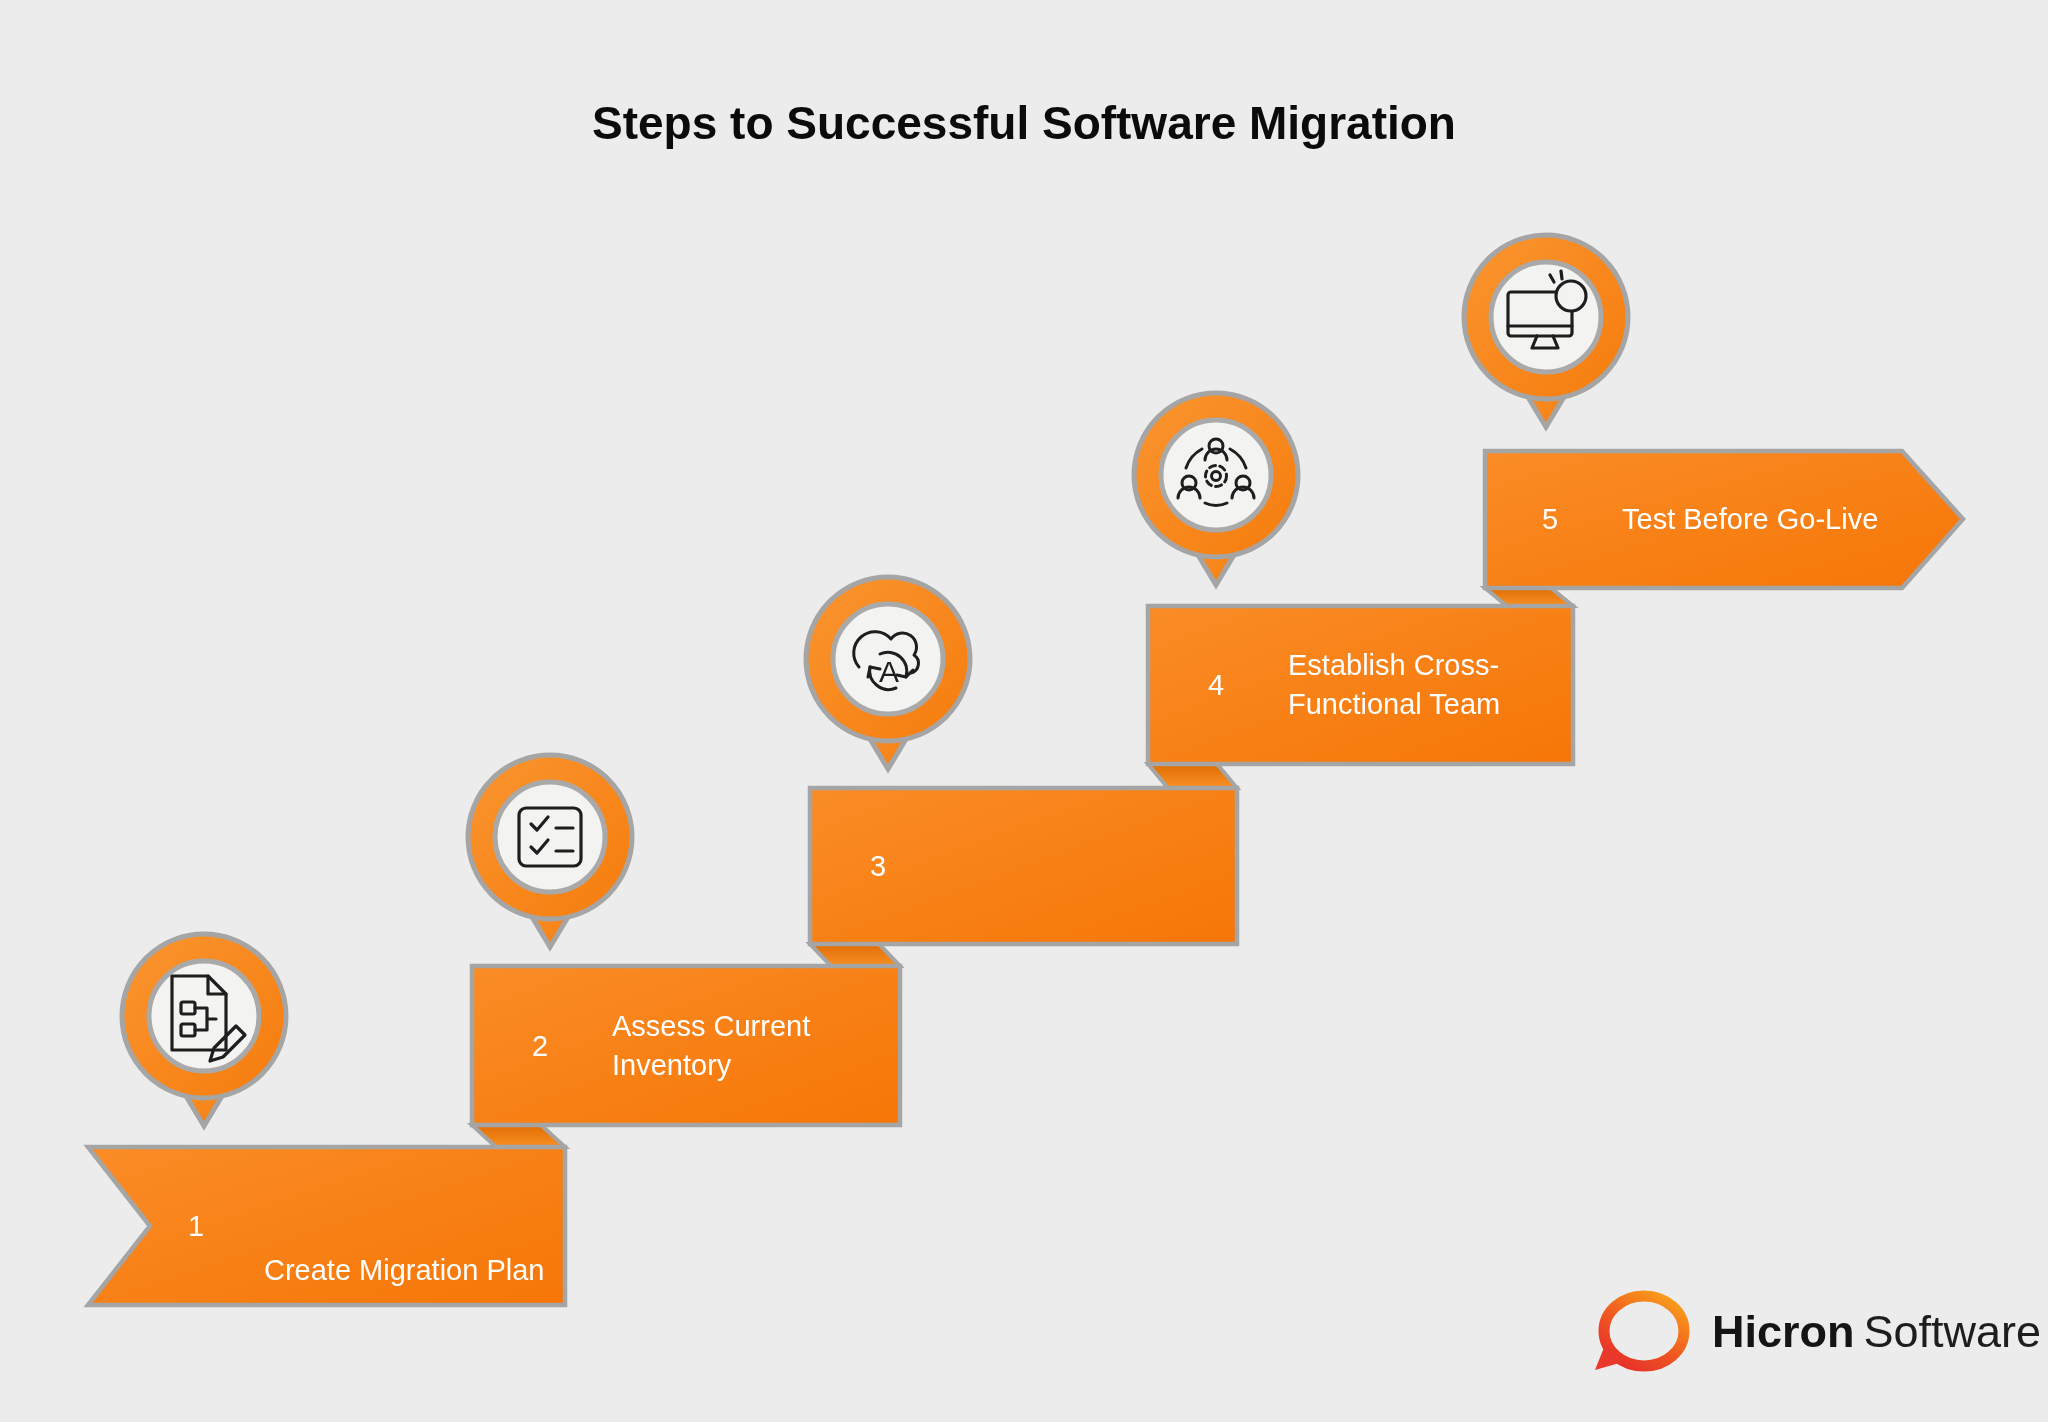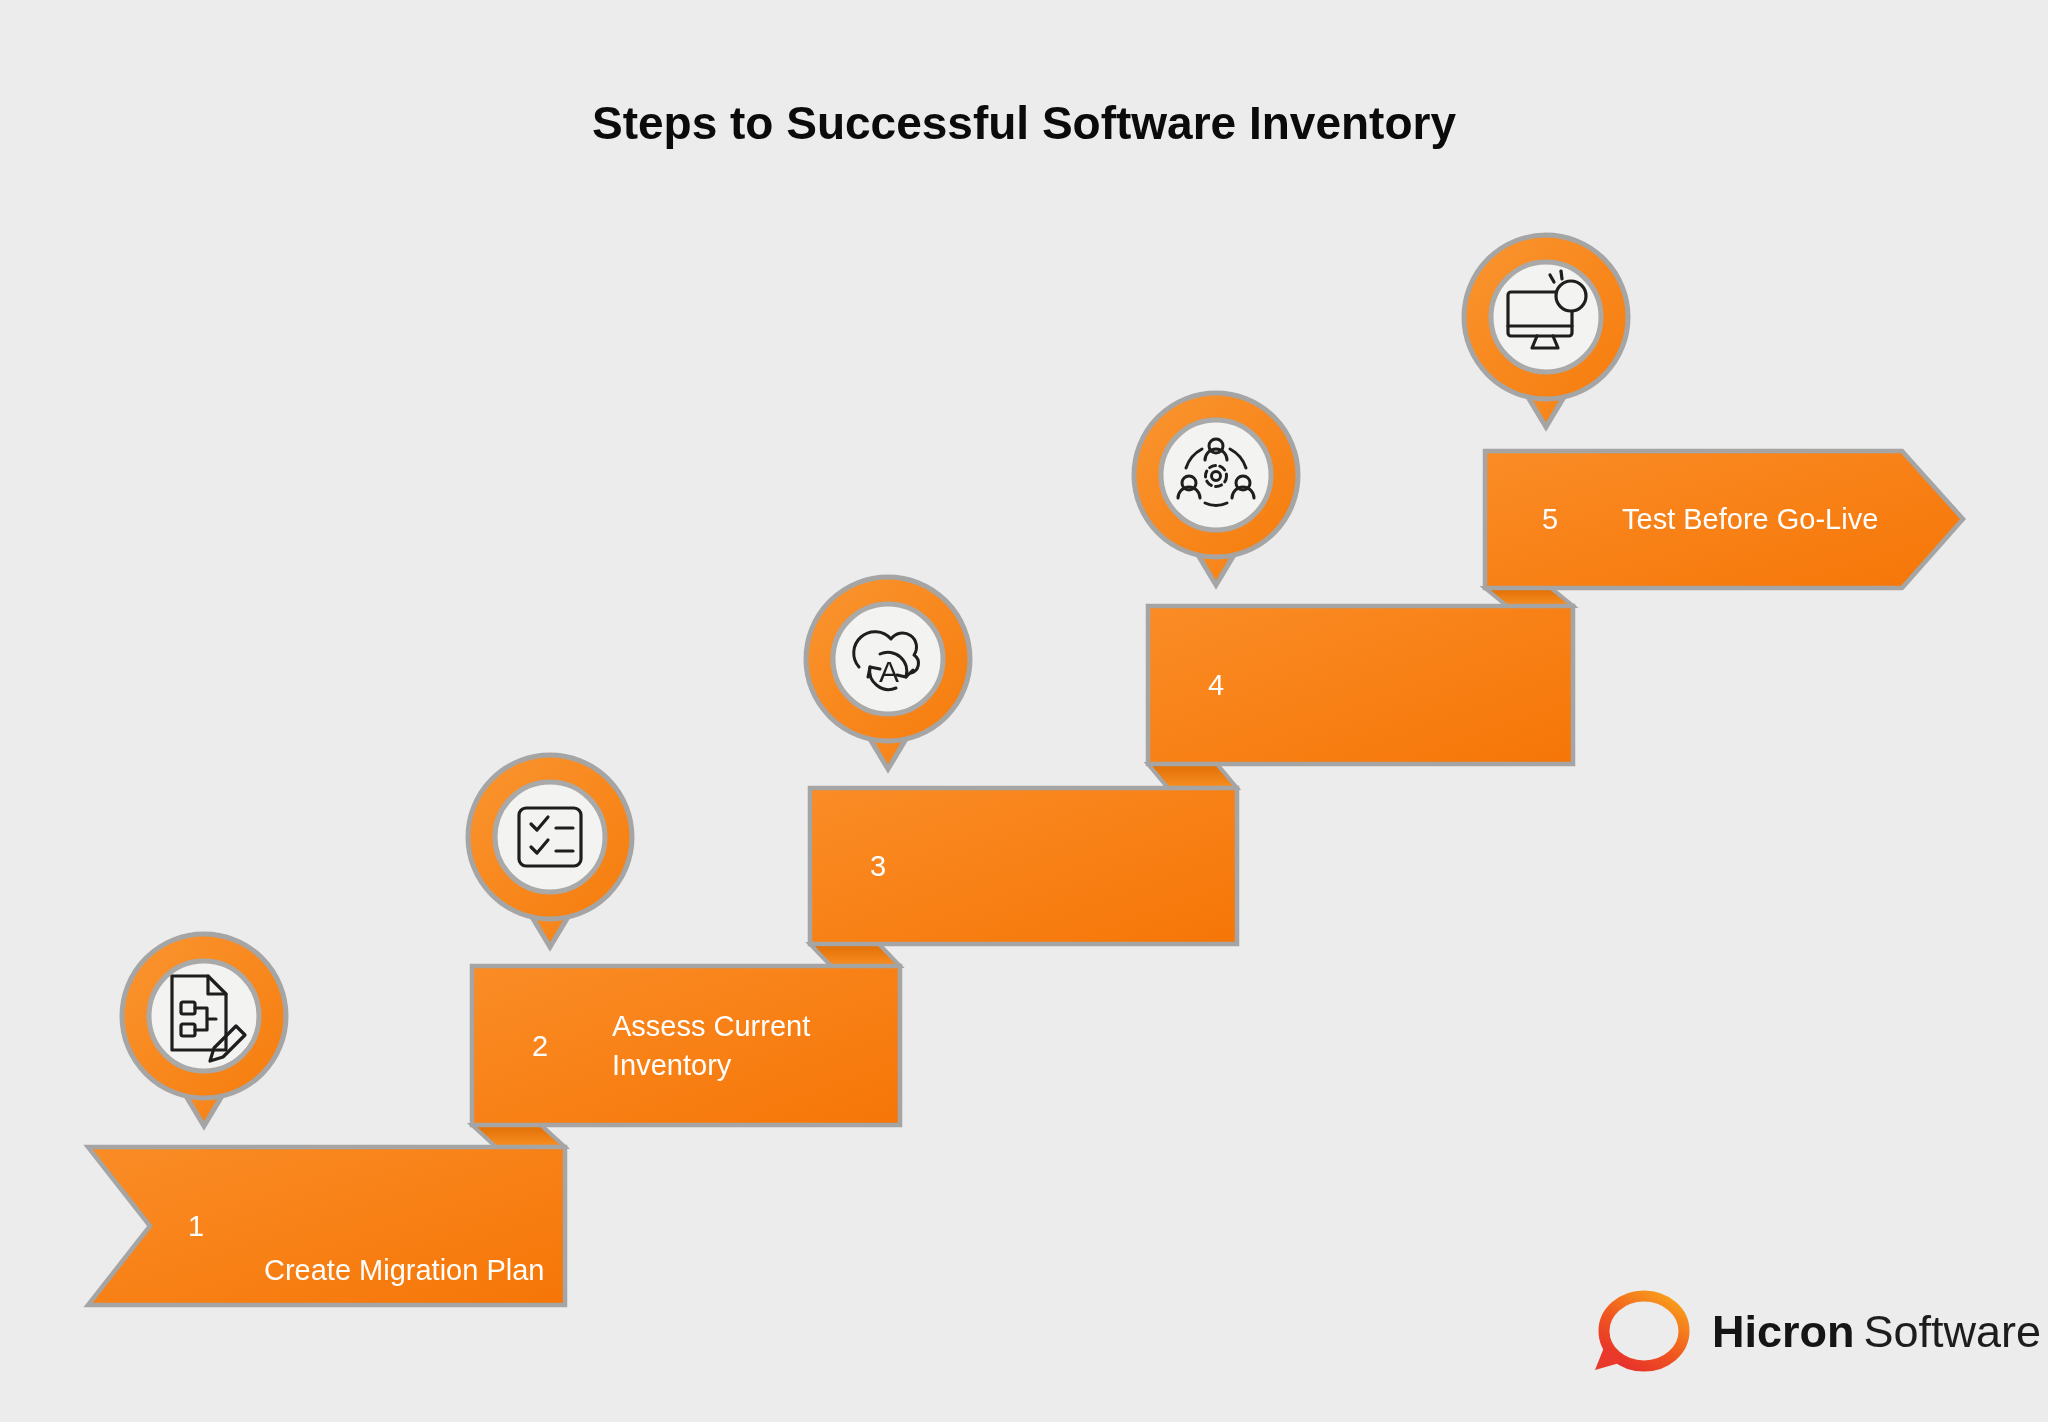--- a/index.html
+++ b/index.html
@@ -149,31 +149,32 @@
         <path d="M15,-46 l1,8"></path>
       </g>
     </g>
 
     <g transform="translate(1644,1331)">
       <ellipse rx="40" ry="35" fill="none" stroke="url(#gLogo)" stroke-width="11"></ellipse>
       <path d="M-39,14 L-49,39 L-21,31 Z" fill="#E8392B" stroke="none"></path>
     </g>
   </svg>
 
-  <div class="title">Steps to Successful Software Inventory</div>
+  <div class="title">Steps to Successful Software Migration</div>
 
   <div class="step-num" style="left:196px;top:1226px;">1</div>
   <div class="step-label" style="left:264px;top:1226px;margin-top:44px;">Create Migration Plan</div>
 
   <div class="step-num" style="left:540px;top:1046px;">2</div>
   <div class="step-label" style="left:612px;top:1046px;">Assess Current Inventory</div>
 
   <div class="step-num" style="left:878px;top:866px;">3</div>
 
   <div class="step-num" style="left:1216px;top:685px;">4</div>
+  <div class="step-label" style="left:1288px;top:685px;">Establish Cross-Functional Team</div>
 
   <div class="step-num" style="left:1550px;top:519px;">5</div>
   <div class="step-label wide" style="left:1622px;top:519px;">Test Before Go-Live</div>
 
   <div class="logo-text">
     <span class="brand">Hicron</span><span class="suffix">Software</span>
   </div>
 
 </div>
 

